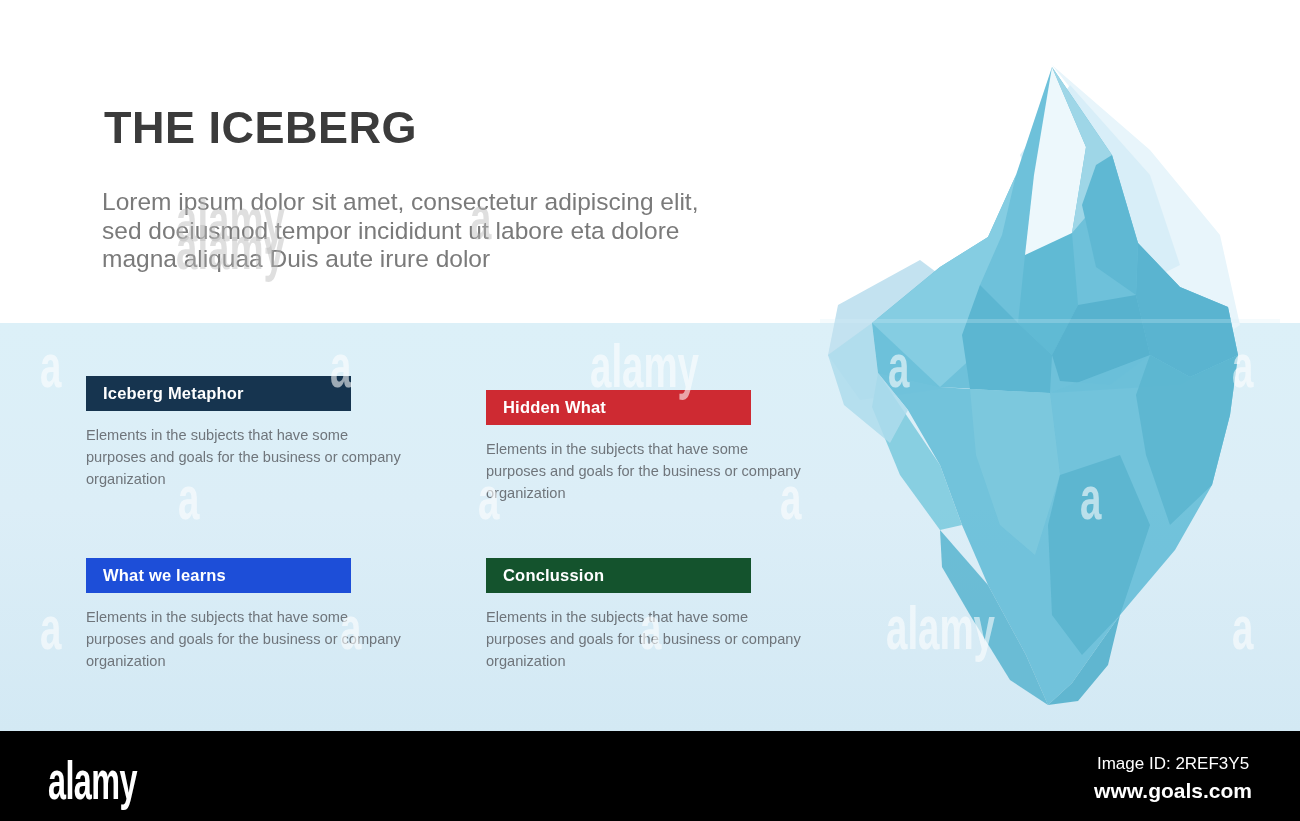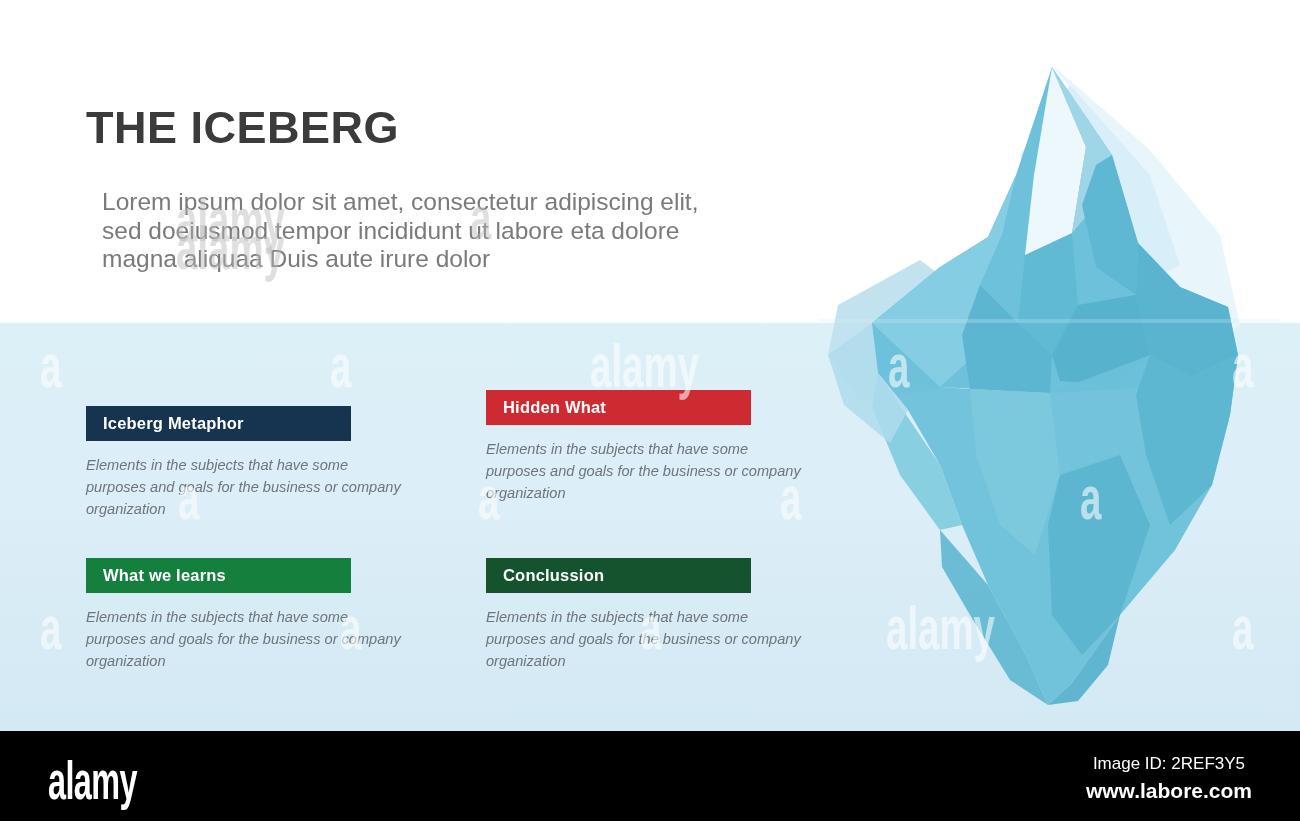--- a/index.html
+++ b/index.html
@@ -38,21 +38,21 @@
     position: absolute;
     left: 0; top: 323px;
     width: 1300px;
     height: 408px;
     background: linear-gradient(180deg, #dcf0f8 0%, #dceef7 45%, #d3e9f4 100%);
   }
 
   
   .headline {
     position: absolute;
-    left: 86px;
+    left: 104px;
     top: 104px;
     margin: 0;
     font-size: 45px;
     line-height: 1.05;
     font-weight: bold;
     letter-spacing: 0.5px;
     color: #3b3b3b;
     white-space: nowrap;
     text-align: center;
   }
@@ -84,24 +84,23 @@
     font-size: 16.5px;
     font-weight: bold;
     letter-spacing: 0.2px;
   }
   .card-body {
     margin-top: 13px;
     width: 320px;
     font-size: 14.6px;
     line-height: 22px;
     color: #6f757b;
-    font-style: italic;
-  }
-
-  #card-0 { left: 86px;  top: 406px; }
+  }
+
+  #card-0 { left: 86px;  top: 376px; }
   #card-1 { left: 486px; top: 390px; }
   #card-2 { left: 86px;  top: 558px; }
   #card-3 { left: 486px; top: 558px; }
 
   
   #iceberg {
     position: absolute;
     left: 820px;
     top: 55px;
     width: 460px;
@@ -219,21 +218,21 @@
       <div class="card-label" style="background: rgb(22, 52, 79);">Iceberg Metaphor</div>
       <div class="card-body">Elements in the subjects that have some purposes and goals for the  business or company organization</div>
     </div>
 
     <div class="card" id="card-1">
       <div class="card-label" style="background: rgb(206, 42, 50);">Hidden What</div>
       <div class="card-body">Elements in the subjects that have some purposes and goals for the  business or company organization</div>
     </div>
 
     <div class="card" id="card-2">
-      <div class="card-label" style="background: #15803d;">What we learns</div>
+      <div class="card-label" style="background: #1d4ed8;">What we learns</div>
       <div class="card-body">Elements in the subjects that have some purposes and goals for the  business or company organization</div>
     </div>
 
     <div class="card" id="card-3">
       <div class="card-label" style="background: #14532d;">Conclussion</div>
       <div class="card-body">Elements in the subjects that have some purposes and goals for the  business or company organization</div>
     </div>
 
     <div class="wm dark word" style="left:176px; top:184px;">alamy</div>
     <div class="wm dark letter" style="left:470px; top:182px;">a</div>
@@ -255,17 +254,17 @@
     <div class="wm letter" style="left:640px; top:592px;">a</div>
     <div class="wm word" style="left:886px; top:592px;">alamy</div>
     <div class="wm letter" style="left:1232px;top:592px;">a</div>
 
   </div>
 
   <div id="footer">
     <div id="footer-logo">alamy</div>
     <div id="footer-right">
       <div id="footer-imageid">Image ID: 2REF3Y5</div>
-      <div id="footer-url">www.labore.com</div>
+      <div id="footer-url">www.goals.com</div>
     </div>
   </div>
 
 </div>
 
 </body></html>

